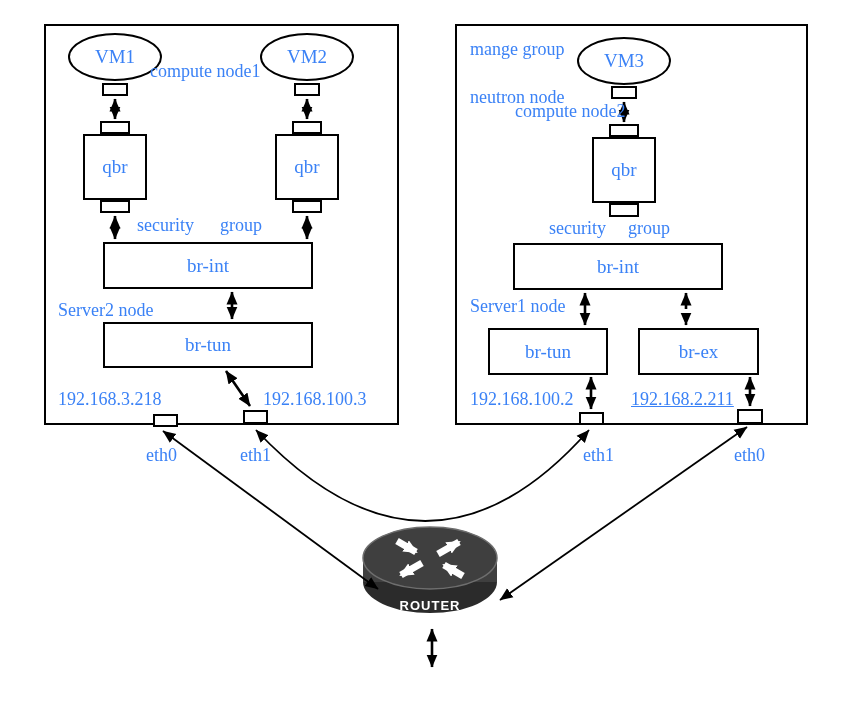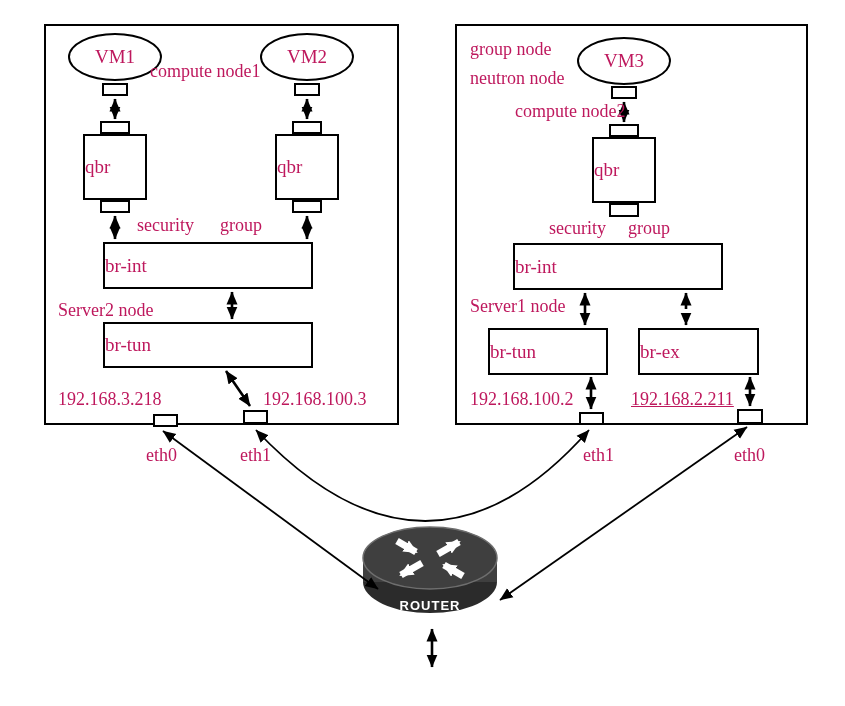--- a/index.html
+++ b/index.html
@@ -1,24 +1,24 @@
 <!DOCTYPE html>
 <html><head>
 <meta charset="utf-8">
 <style>
   html,body { margin:0; padding:0; background:#ffffff; }
   * { box-sizing:border-box; }
   .canvas {
     position:relative; width:845px; height:706px; background:#ffffff;
-    font-family:"Liberation Serif","DejaVu Serif",serif; color:#be185d;
+    font-family:"Liberation Serif","DejaVu Serif",serif; color:#3b82f6;
     overflow:hidden;
   }
   .box  { position:absolute; border:2px solid #000; background:transparent; z-index:1; }
   .rect { position:absolute; border:2px solid #000; background:#fff; z-index:2;
-          display:flex; align-items:center; justify-content:flex-start; font-size:19px; }
+          display:flex; align-items:center; justify-content:center; font-size:19px; }
   .tab  { position:absolute; border:2px solid #000; background:#fff; z-index:2; }
   .port { position:absolute; border:2px solid #000; background:#fff; z-index:2; }
   .ellipse { position:absolute; border:2px solid #000; border-radius:50%; background:#fff;
              z-index:2; display:flex; align-items:center; justify-content:center; font-size:19px; }
   .lbl { position:absolute; font-size:18px; line-height:1.1; white-space:nowrap; z-index:4; }
   .internet { position:absolute; font-size:23px; text-align:center; z-index:4;
               font-family:"Liberation Serif","DejaVu Serif","DejaVu Sans",serif; }
   svg.overlay { position:absolute; left:0; top:0; z-index:3; pointer-events:none; }
   svg.router  { position:absolute; z-index:2; }
   .router-word { font-family:"Liberation Sans","DejaVu Sans",sans-serif; font-weight:bold;
@@ -71,22 +71,22 @@
   <div class="lbl" style="left:263px; top:390px;">192.168.100.3</div>
 
   <div class="port" style="left:153px; top:414px; width:25px; height:13px;"></div>
   <div class="port" style="left:243px; top:410px; width:25px; height:14px;"></div>
 
   <div class="lbl" style="left:146px; top:446px;">eth0</div>
   <div class="lbl" style="left:240px; top:446px;">eth1</div>
 
   <div class="box" style="left:455px; top:24px; width:353px; height:401px;"></div>
 
-  <div class="lbl" style="left:470px; top:40px;">group node</div>
-  <div class="lbl" style="left:470px; top:69px;">neutron node</div>
+  <div class="lbl" style="left:470px; top:40px;">mange group</div>
+  <div class="lbl" style="left:470px; top:88px;">neutron node</div>
   <div class="lbl" style="left:470px; top:102px;margin-left:45px;">compute node2</div>
 
   <div class="ellipse" style="left:577px; top:37px; width:94px; height:48px;">
     <span>VM3</span>
   </div>
   <div class="port" style="left:611px; top:86px; width:26px; height:13px;"></div>
 
   <div class="tab" style="left:609px; top:124px; width:30px; height:13px;"></div>
   <div class="rect" style="left:592px; top:137px; width:64px; height:66px;">
     <span>qbr</span>

